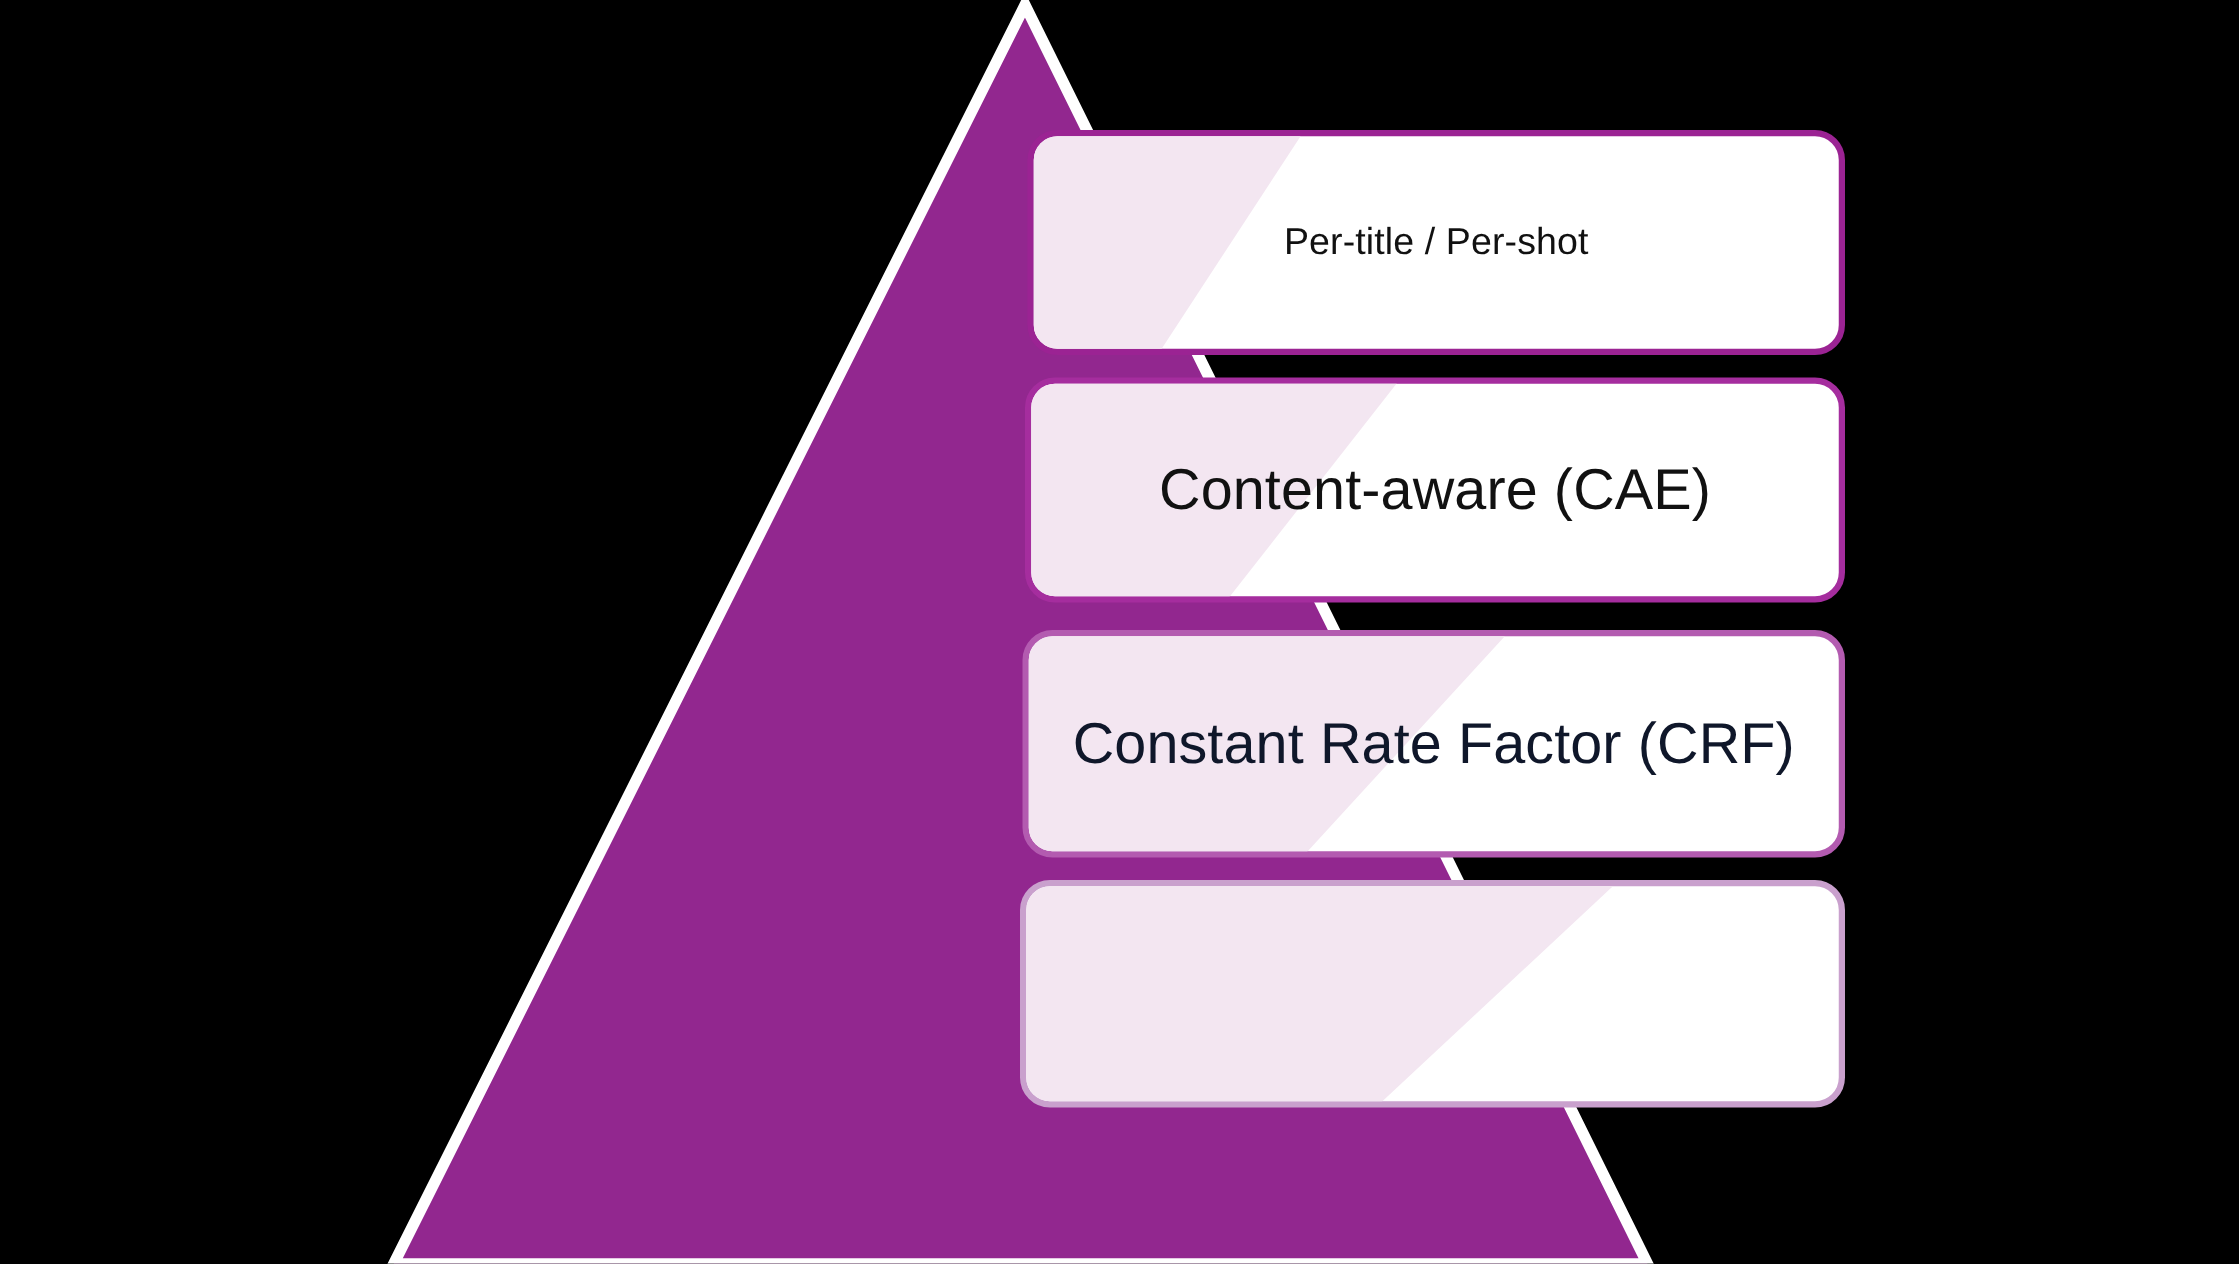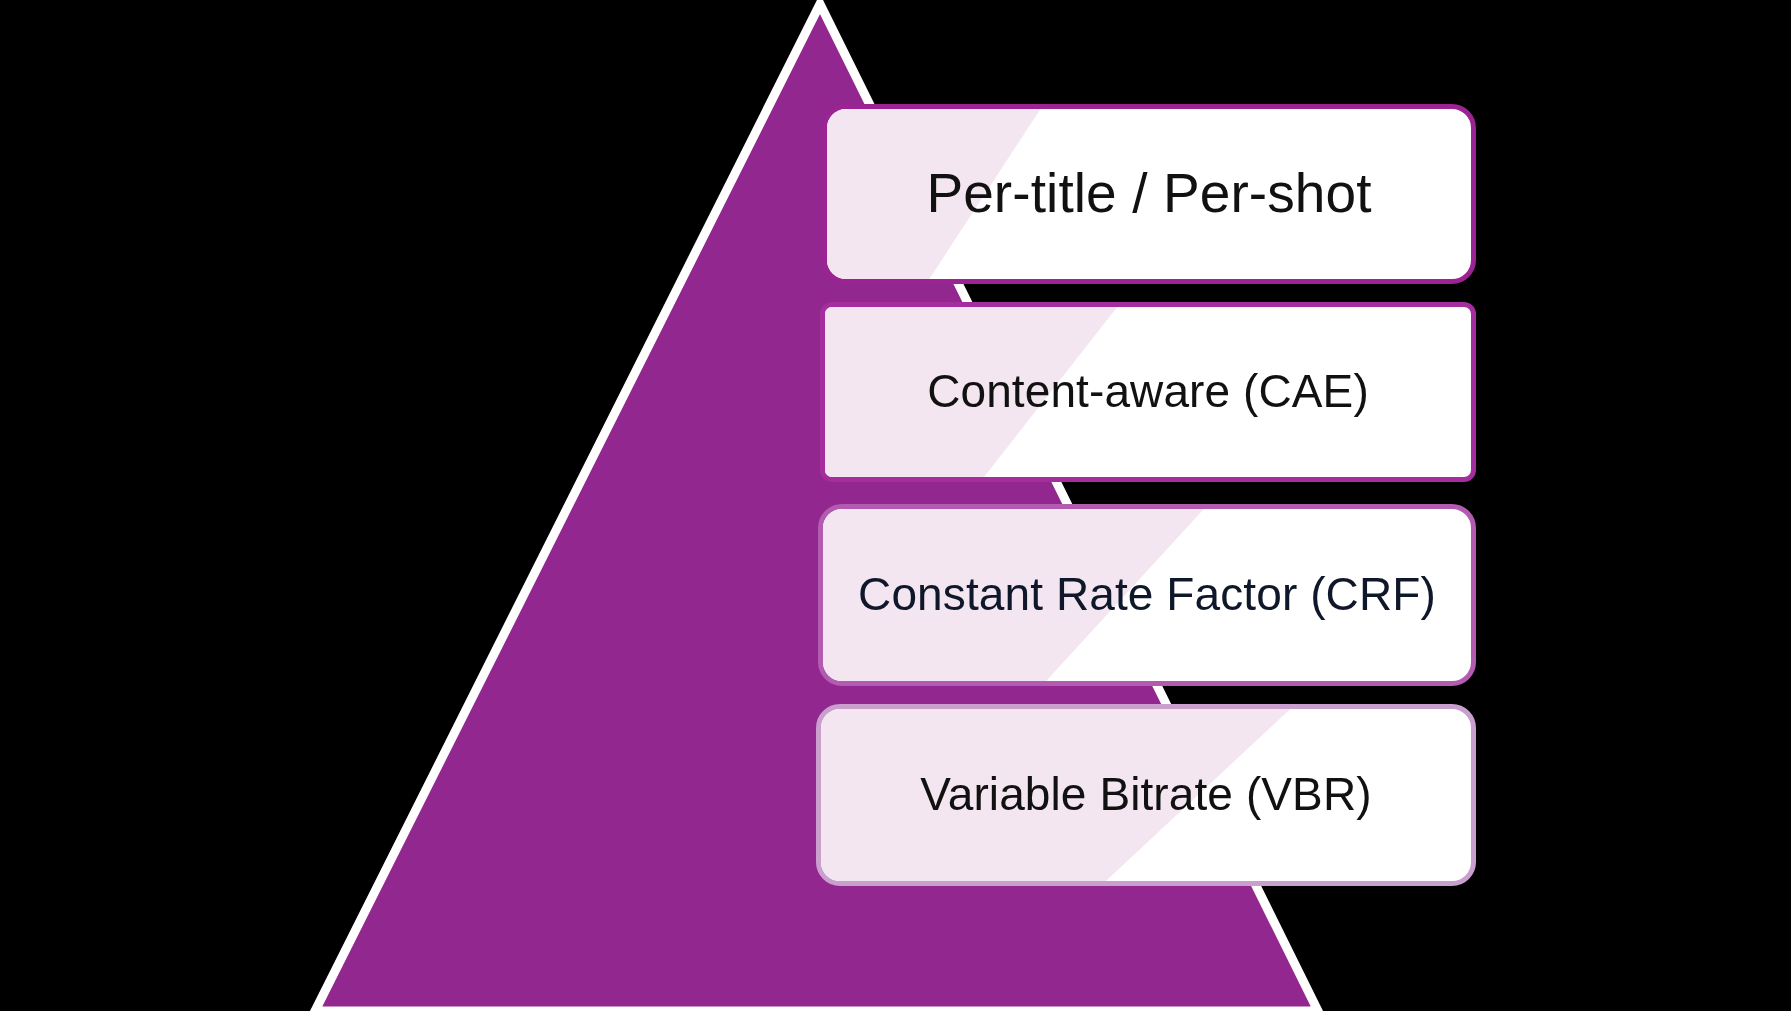--- a/index.html
+++ b/index.html
@@ -59,27 +59,27 @@
     left: -10px;
     background: #f3e6f1;
     pointer-events: none;
   }
 
   #tier-0 {
     left: 822px;  top: 104px;  width: 654px; height: 180px;
     border: 5px solid #9b2393;
     border-radius: 24px;
   }
-  #tier-0 .tier-label { font-size: 55px; }
+  #tier-0 .tier-label { font-size: 30px; }
   #tier-0 .wash { width: 230px; clip-path: polygon(0 0, 100% 0, 46% 100%, 0 100%); }
 
   #tier-1 {
     left: 820px;  top: 302px;  width: 656px; height: 180px;
     border: 5px solid #a52d9e;
-    border-radius: 12px;
+    border-radius: 24px;
   }
   #tier-1 .tier-label { font-size: 46px; }
   #tier-1 .wash { width: 310px; clip-path: polygon(0 0, 100% 0, 52% 100%, 0 100%); }
 
   #tier-2 {
     left: 818px;  top: 504px;  width: 658px; height: 182px;
     border: 5px solid #b35bb0;
     border-radius: 24px;
   }
   #tier-2 .tier-label { font-size: 46px; }
@@ -112,16 +112,15 @@
     <span class="tier-label" style="color: rgb(17, 17, 17);">Content-aware (CAE)</span>
   </div>
 
   <div class="tier" id="tier-2" style="border-color: rgb(179, 91, 176); background: rgb(255, 255, 255);">
     <div class="wash" style="background: rgb(243, 230, 241);"></div>
     <span class="tier-label" style="color: #0f172a;">Constant Rate Factor (CRF)</span>
   </div>
 
   <div class="tier" id="tier-3" style="border-color: rgb(201, 160, 205); background: rgb(255, 255, 255);">
     <div class="wash" style="background: rgb(243, 230, 241);"></div>
-    <span class="tier-label" style="color: rgb(17, 17, 17);">Variable Bitrate (VBR)</span>
   </div>
 
 </div>
 
 </body></html>

